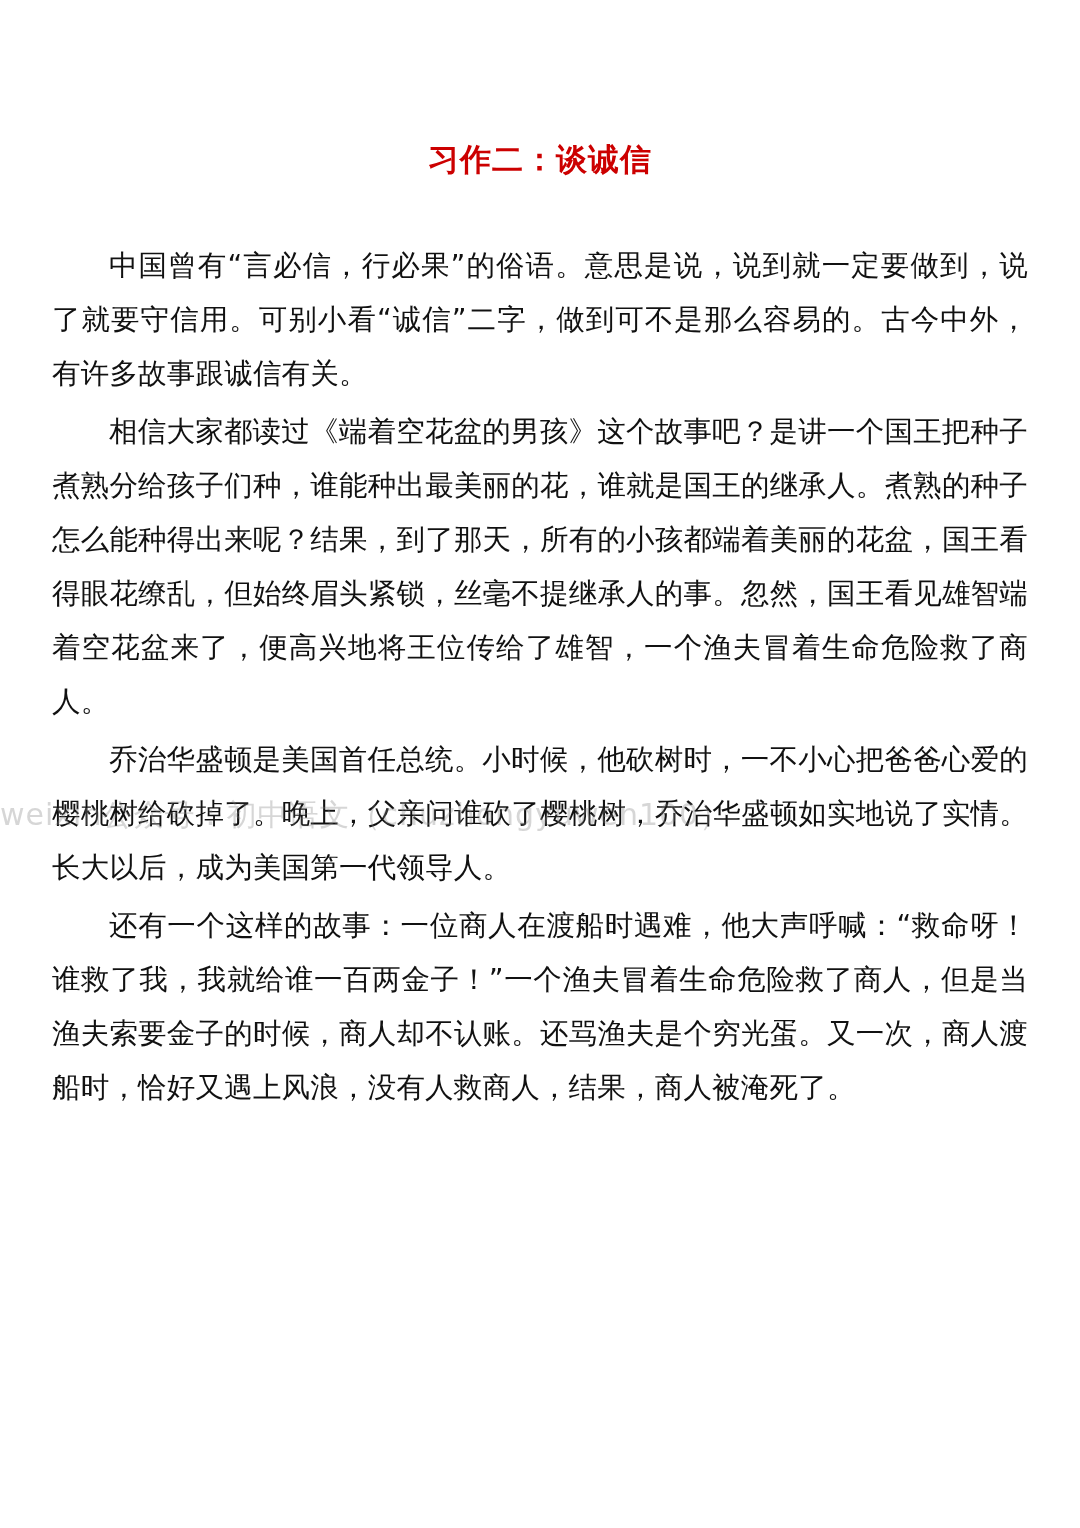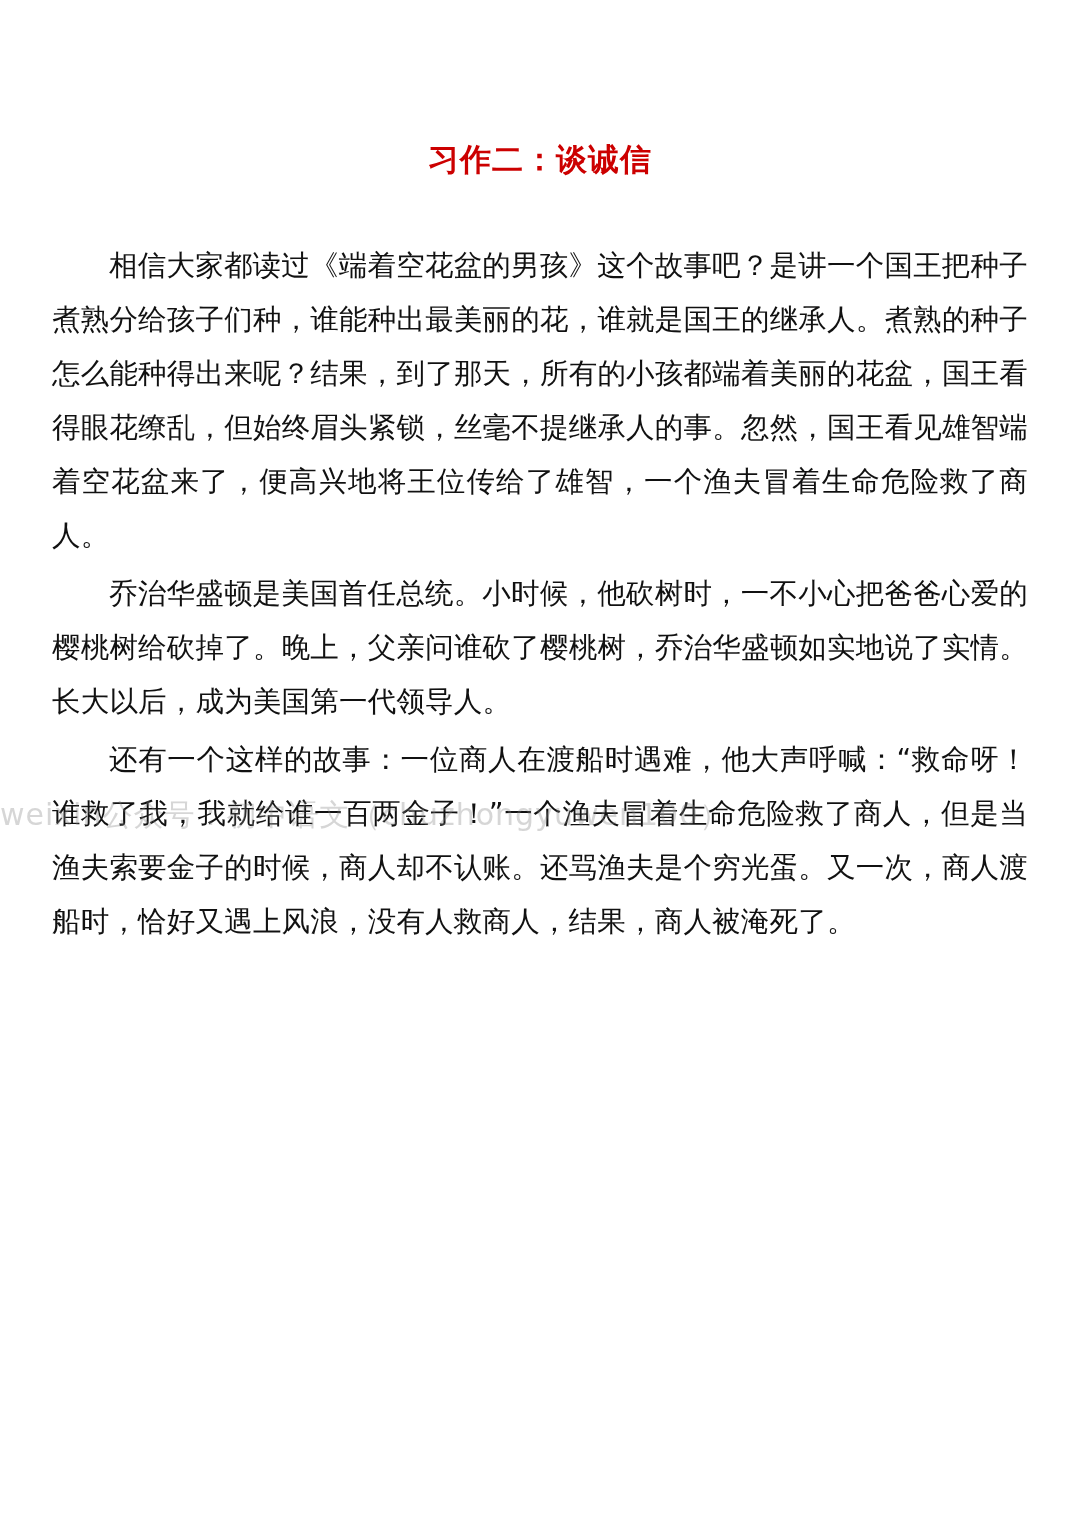--- a/index.html
+++ b/index.html
@@ -62,20 +62,21 @@
   }
 </style>
 </head>
 <body>
 
 <div class="page">
 
   <h1 class="doc-title">习作二：谈诚信</h1>
 
   <div class="body-text">
+    <p class="para">中国曾有“言必信，行必果”的俗语。意思是说，说到就一定要做到，说了就要守信用。可别小看“诚信”二字，做到可不是那么容易的。古今中外，有许多故事跟诚信有关。</p>
     <p class="para">相信大家都读过《端着空花盆的男孩》这个故事吧？是讲一个国王把种子煮熟分给孩子们种，谁能种出最美丽的花，谁就是国王的继承人。煮熟的种子怎么能种得出来呢？结果，到了那天，所有的小孩都端着美丽的花盆，国王看得眼花缭乱，但始终眉头紧锁，丝毫不提继承人的事。忽然，国王看见雄智端着空花盆来了，便高兴地将王位传给了雄智，一个渔夫冒着生命危险救了商人。</p>
     <p class="para">乔治华盛顿是美国首任总统。小时候，他砍树时，一不小心把爸爸心爱的樱桃树给砍掉了。晚上，父亲问谁砍了樱桃树，乔治华盛顿如实地说了实情。长大以后，成为美国第一代领导人。</p>
     <p class="para">还有一个这样的故事：一位商人在渡船时遇难，他大声呼喊：“救命呀！谁救了我，我就给谁一百两金子！”一个渔夫冒着生命危险救了商人，但是当渔夫索要金子的时候，商人却不认账。还骂渔夫是个穷光蛋。又一次，商人渡船时，恰好又遇上风浪，没有人救商人，结果，商人被淹死了。</p>
   </div>
 
   <div class="watermark">weixin公众号：初中语文（chuzhongyuwen100）</div>
 
 </div>
 
 </body></html>

